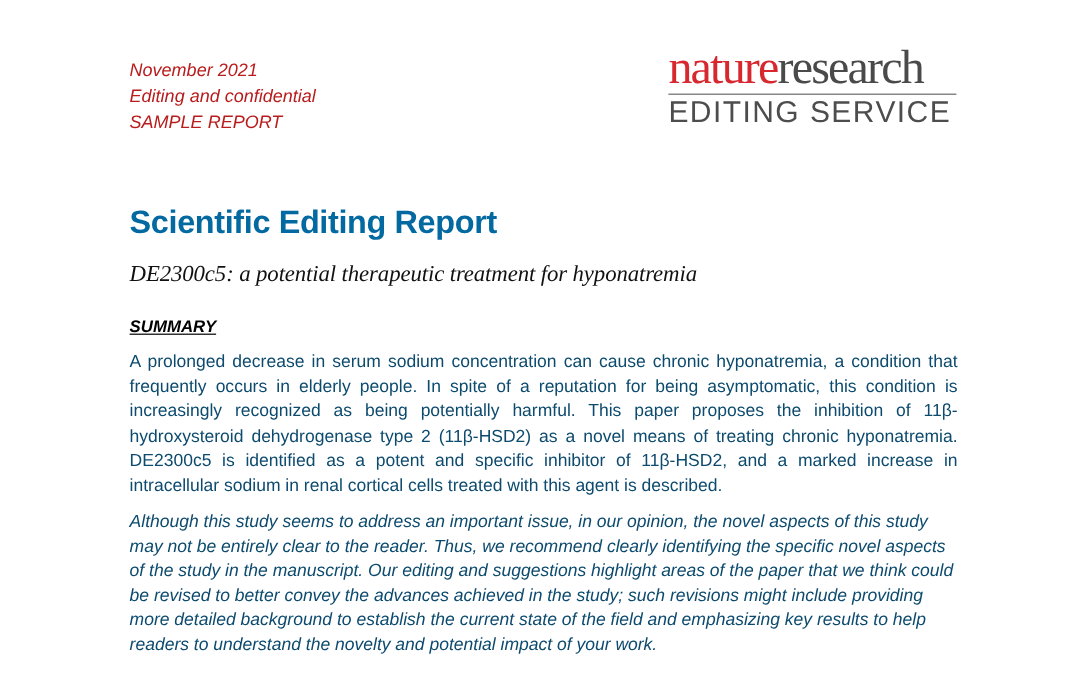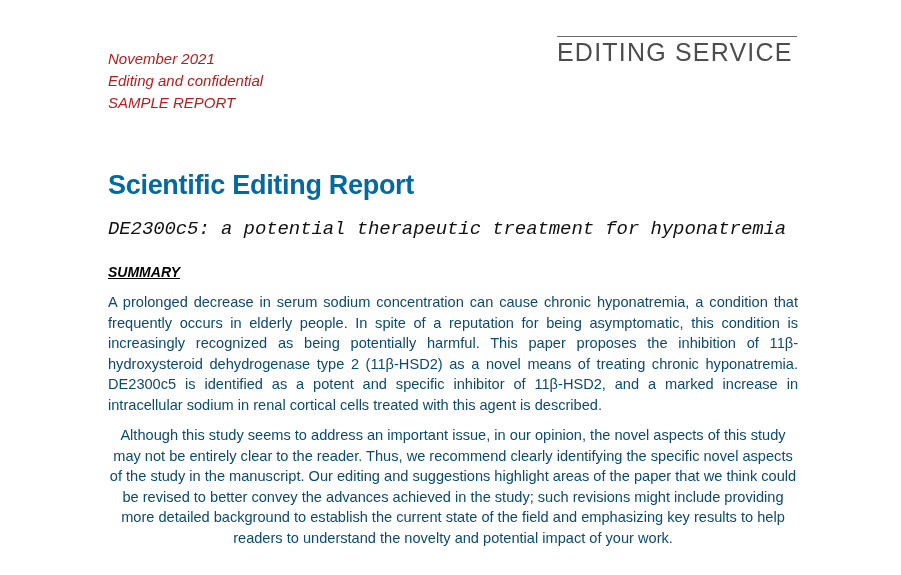--- a/index.html
+++ b/index.html
@@ -67,21 +67,21 @@
       font-size: 27px;
       line-height: 34px;
       color: #0369a1;
       white-space: nowrap;
       letter-spacing: -0.3px;
     }
     .subtitle {
       position: absolute;
       left: 108px;
       top: 216px;
-      font-family: Liberation Mono, monospace;
+      font-family: Liberation Serif, serif;
       font-style: italic;
       font-size: 19px;
       line-height: 26px;
       color: #111111;
       white-space: nowrap;
       letter-spacing: -0.1px;
     }
     .section-heading {
       position: absolute;
       left: 108px;
@@ -103,33 +103,37 @@
       line-height: 20.6px;
       color: #0c4a6e;
     }
     .para-1 {
       top: 292px;
       text-align: justify;
     }
     .para-2 {
       top: 425px;
       width: 690px;
-      text-align: center;
+      text-align: left;
+      font-style: italic;
     }
   </style>
 </head>
 <body>
 
 <div class="meta">
   <div>November 2021</div>
   <div>Editing and confidential</div>
   <div>SAMPLE REPORT</div>
 </div>
 
 <div class="logo">
+  <div class="logo-top">
+    <span class="logo-nature">nature</span><span class="logo-research">research</span>
+  </div>
   <div class="logo-rule"></div>
   <div class="logo-bottom">EDITING SERVICE</div>
 </div>
 
 <h1 class="title" style="margin:0;">Scientific Editing Report</h1>
 
 <div class="subtitle">DE2300c5: a potential therapeutic treatment for hyponatremia</div>
 
 <div class="section-heading">SUMMARY</div>
 

